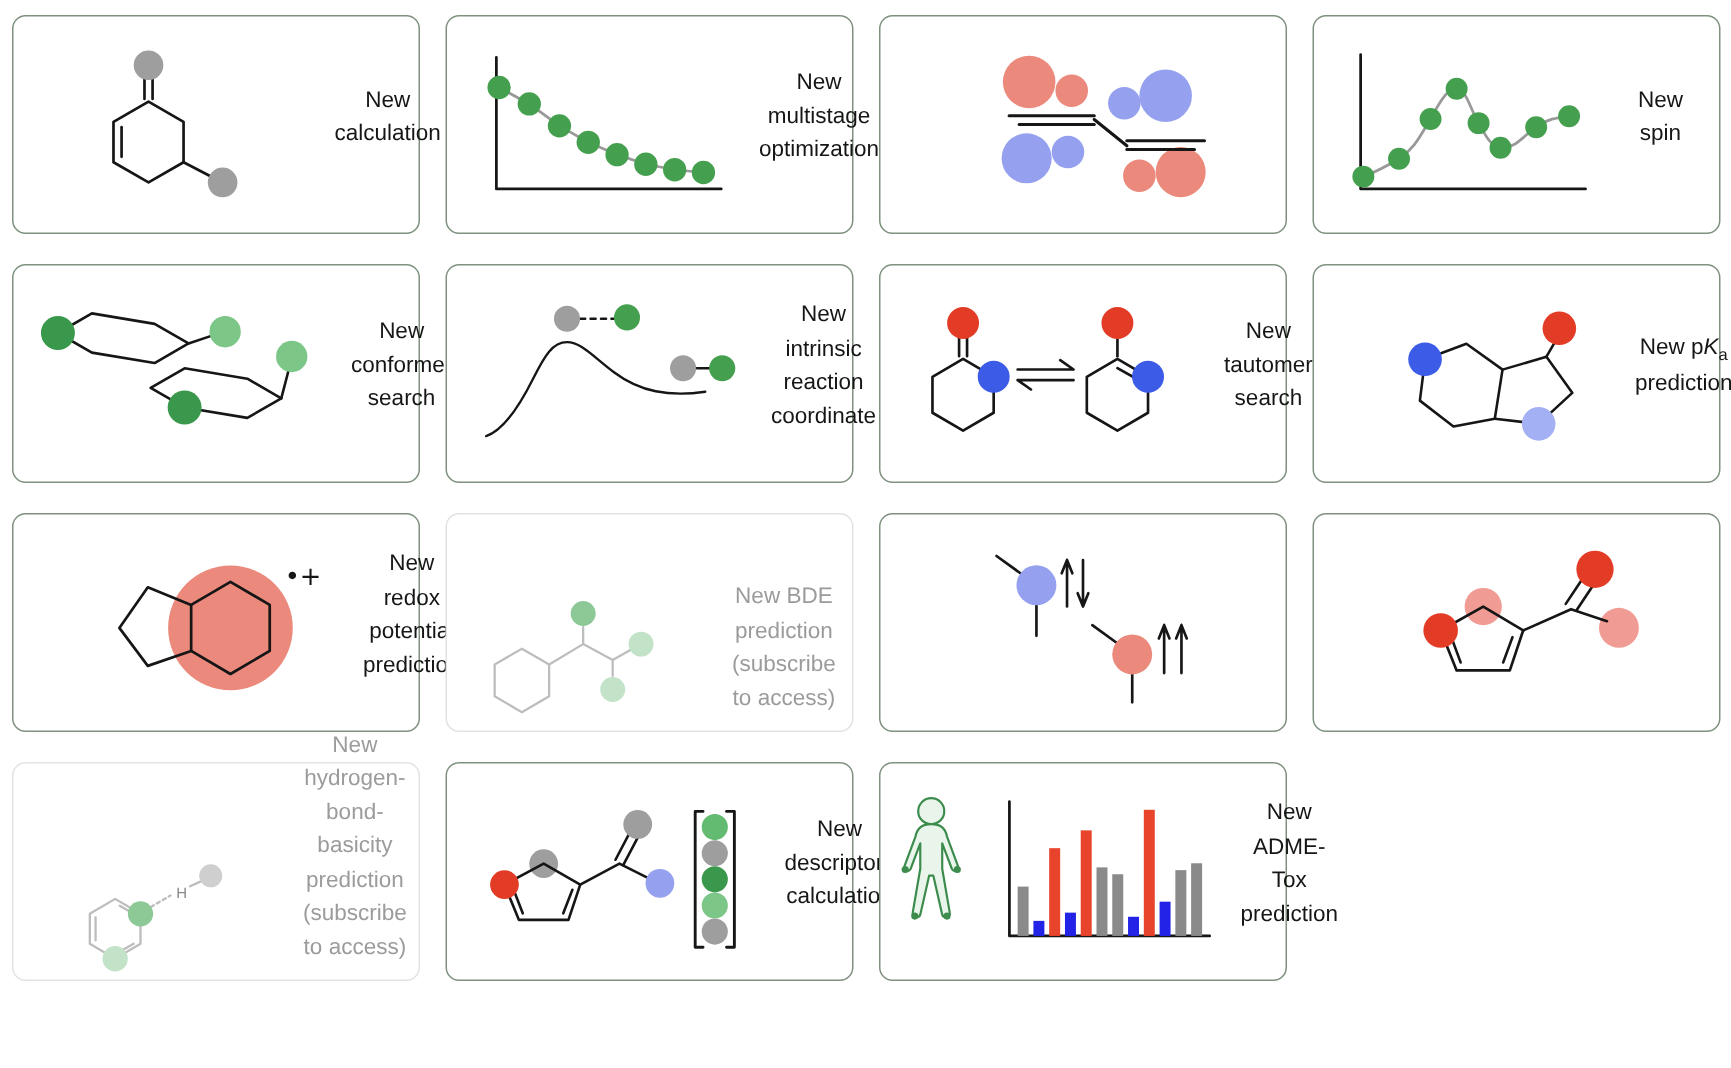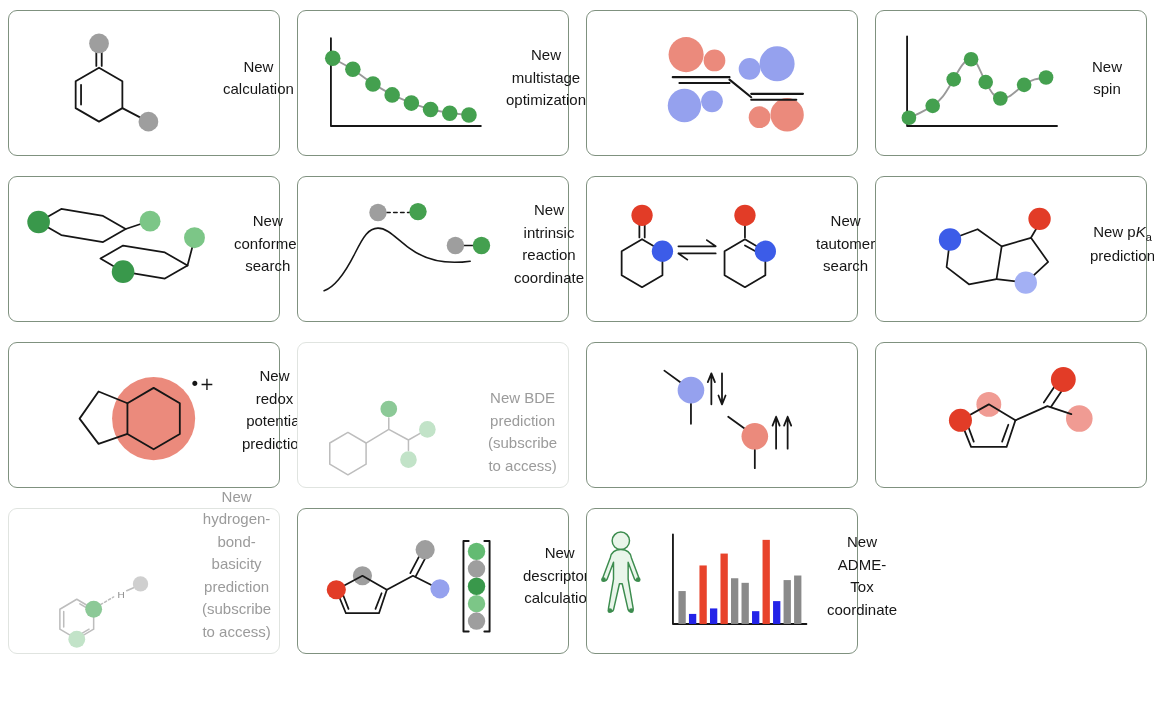--- a/index.html
+++ b/index.html
@@ -296,16 +296,16 @@
             <rect x="157.5" y="56" width="8" height="50" class="bar-gray"></rect>
             <rect x="169.0" y="61" width="8" height="45" class="bar-gray"></rect>
             <rect x="180.5" y="92" width="8" height="14" class="bar-blue"></rect>
             <rect x="192.0" y="14" width="8" height="92" class="bar-red"></rect>
             <rect x="203.5" y="81" width="8" height="25" class="bar-blue"></rect>
             <rect x="215.0" y="58" width="8" height="48" class="bar-gray"></rect>
             <rect x="226.5" y="53" width="8" height="53" class="bar-gray"></rect>
           </g>
       </svg>
     </div>
-    <div class="label">New ADME-Tox coordinate</div>
+    <div class="label">New ADME-Tox prediction</div>
   </div>
 
 </div>
 
 </body></html>

